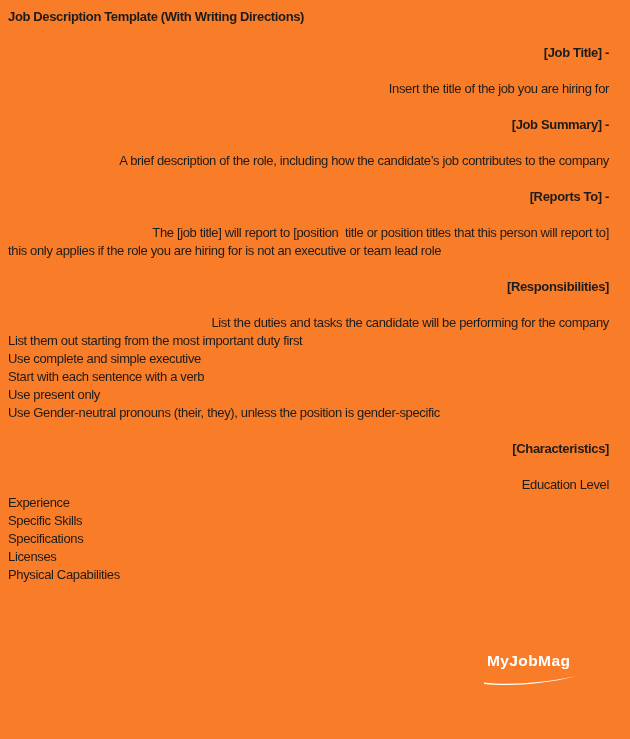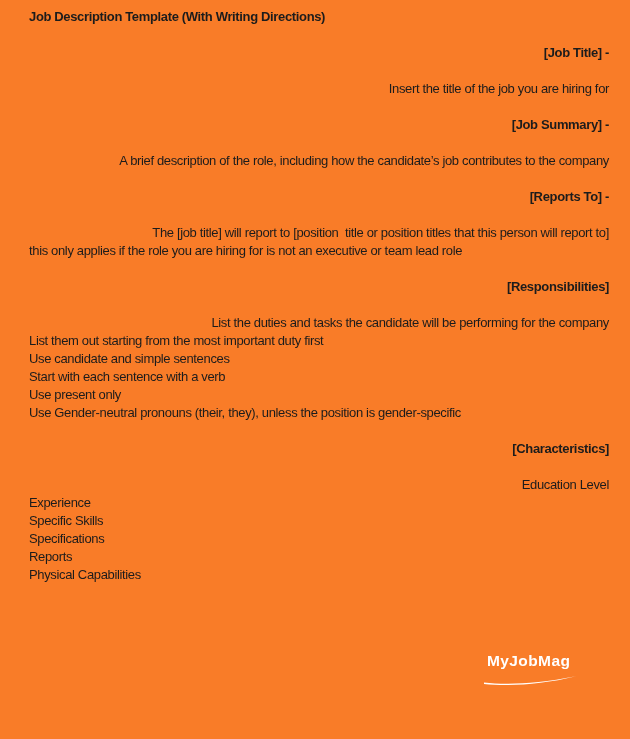--- a/index.html
+++ b/index.html
@@ -6,21 +6,21 @@
   body {
     width: 630px;
     height: 739px;
     background: var(--bg, #F97C28);
     overflow: hidden;
     position: relative;
     font-family: "Liberation Sans", sans-serif;
     color: var(--fg, #1C1C1C);
   }
   .doc {
-    padding: 8px 21px 0 29px;
+    padding: 8px 21px 0 8px;
   }
   .doc p {
     margin: 0;
     font-size: 13px;
     line-height: 18px;
     letter-spacing: -0.35px;
     white-space: pre; 
   }
   .h { font-weight: bold; }
   .gap { margin-top: 18px !important; text-align: right; }
@@ -54,31 +54,31 @@
   <p class="h gap">[Job Summary] -</p>
   <p class="gap">A brief description of the role, including how the candidate’s job contributes to the company</p>
 
   <p class="h gap">[Reports To] -</p>
   <p class="gap">The [job title] will report to [position  title or position titles that this person will report to]</p>
   <p>this only applies if the role you are hiring for is not an executive or team lead role</p>
 
   <p class="h gap">[Responsibilities]</p>
   <p class="gap">List the duties and tasks the candidate will be performing for the company</p>
   <p>List them out starting from the most important duty first</p>
-  <p>Use candidate and simple sentences</p>
+  <p>Use complete and simple executive</p>
   <p>Start with each sentence with a verb</p>
   <p>Use present only</p>
   <p>Use Gender-neutral pronouns (their, they), unless the position is gender-specific</p>
 
   <p class="h gap">[Characteristics]</p>
   <p class="gap">Education Level</p>
   <p>Experience</p>
   <p>Specific Skills</p>
   <p>Specifications</p>
-  <p>Reports</p>
+  <p>Licenses</p>
   <p>Physical Capabilities</p>
 
 </div>
 
 <div class="logo">
   <p class="logo-text">MyJobMag</p>
   <svg class="logo-swoosh" width="94" height="12" viewBox="0 0 94 12" aria-hidden="true">
     <path d="M1,8.4 C22,10.9 52,10.2 93,2.2 C58,10.9 24,12.3 1,9.9 Z"></path>
   </svg>
 </div>

